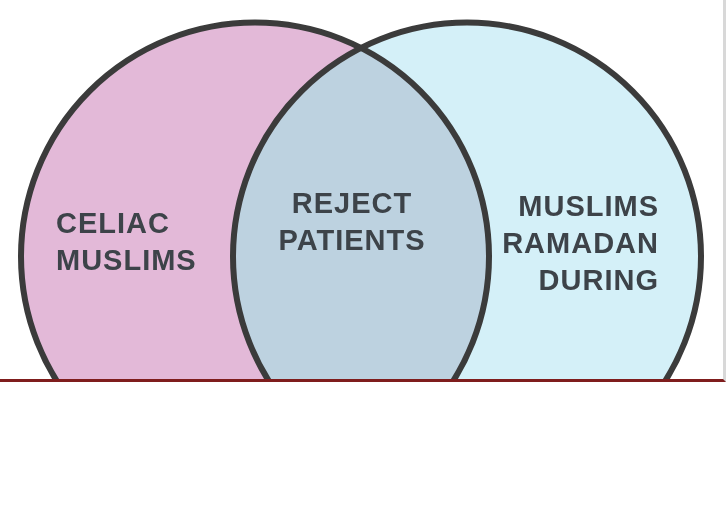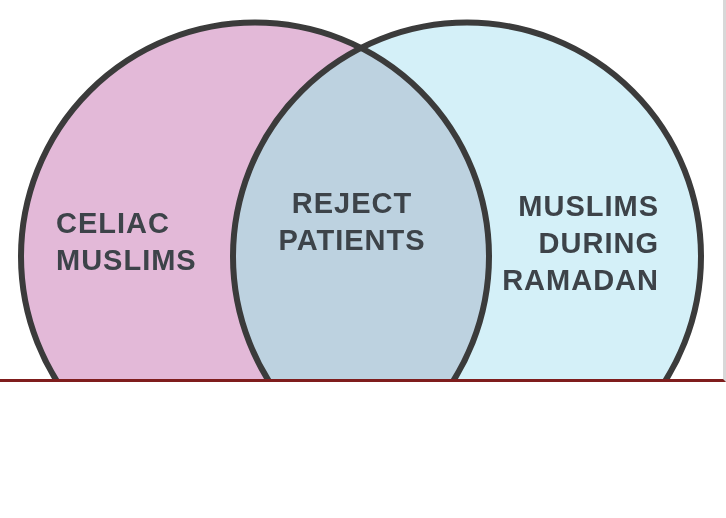--- a/index.html
+++ b/index.html
@@ -66,17 +66,17 @@
     <div class="label-line">MUSLIMS</div>
   </div>
 
   <div class="venn-label label-center">
     <div class="label-line">REJECT</div>
     <div class="label-line">PATIENTS</div>
   </div>
 
   <div class="venn-label label-right">
     <div class="label-line">MUSLIMS</div>
+    <div class="label-line">RAMADAN</div>
     <div class="label-line">DURING</div>
-    <div class="label-line">RAMADAN</div>
   </div>
 
 </div>
 
 </body></html>

